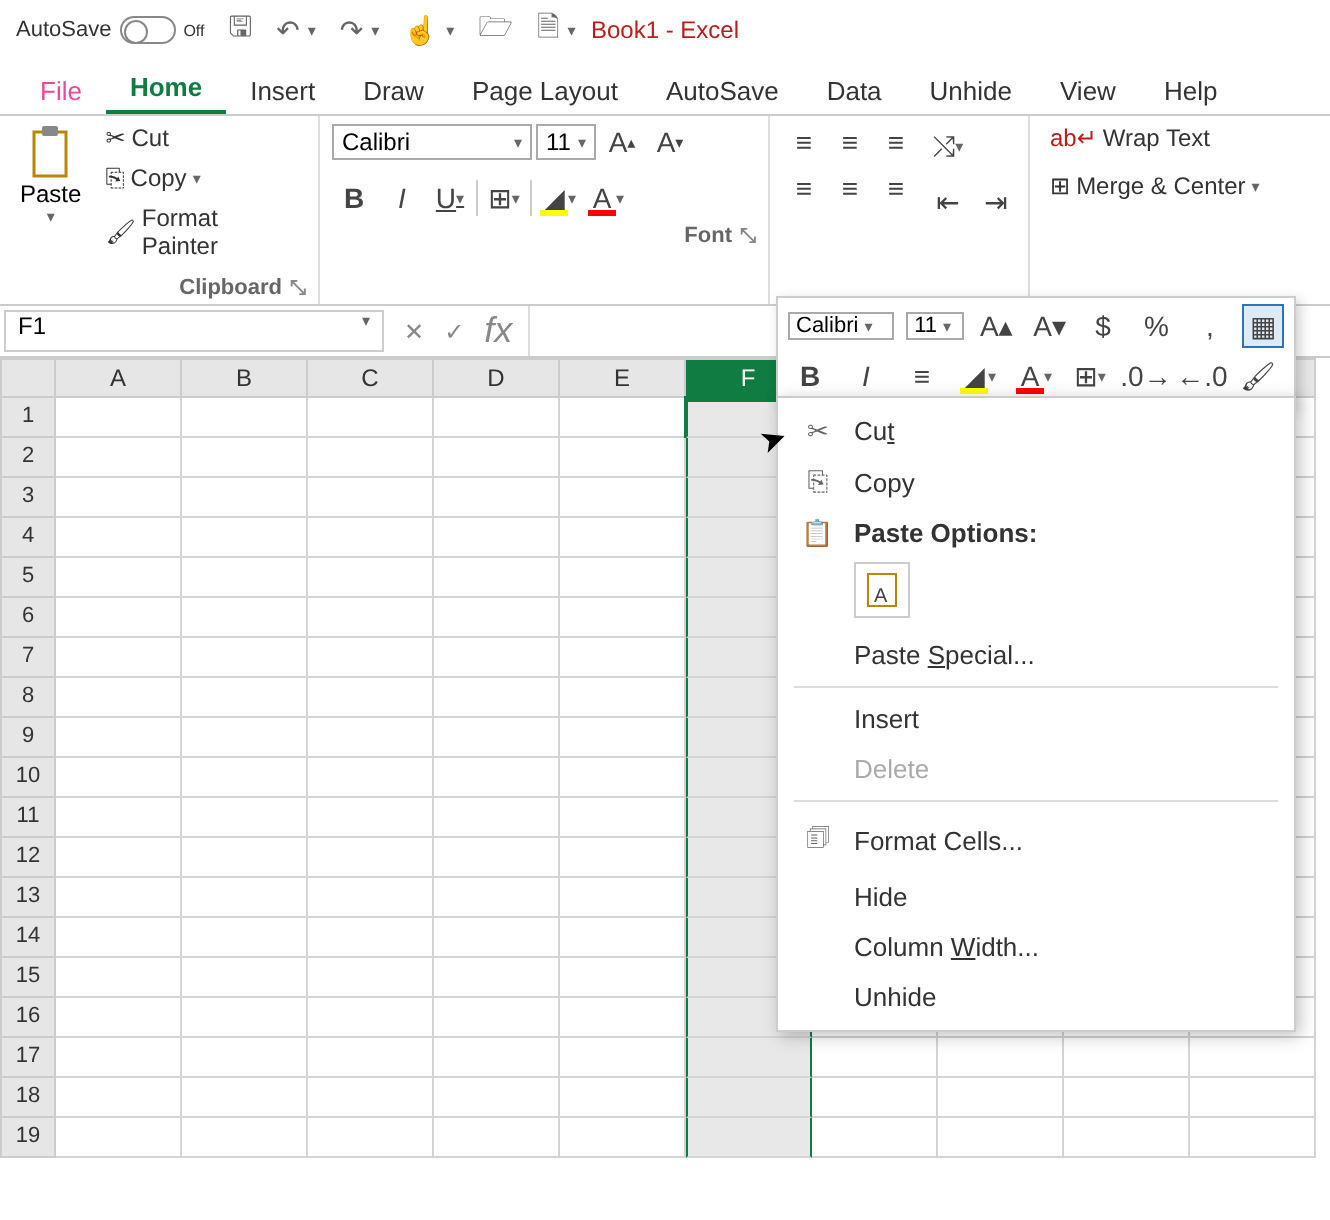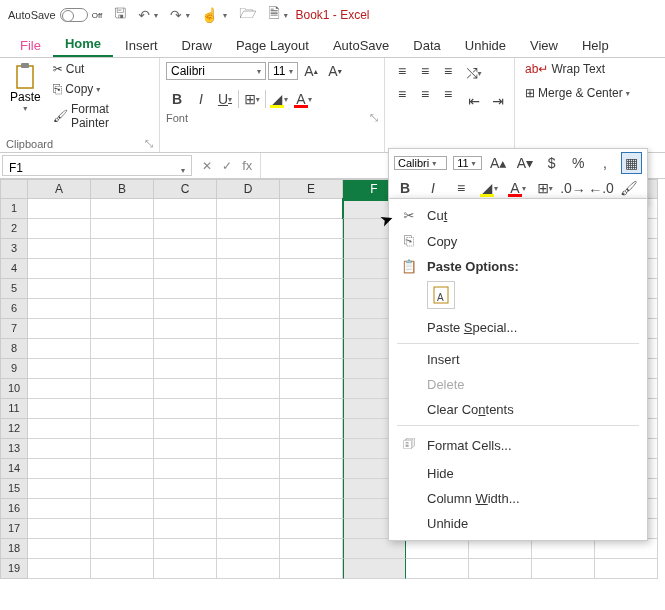--- a/index.html
+++ b/index.html
@@ -11,38 +11,38 @@
   .qat { display:flex; gap:12px; margin-left:12px; align-items:center; }
   .qat-icon { color:#666; font-size:14px; cursor:pointer; }
   .chev { font-size:8px; color:#666; margin-left:-8px;}
   .title { position:absolute; left:50%; transform:translateX(-50%); font-size:12px; color:#b91c1c; white-space:nowrap; }
   .tabs { display:flex; gap:0; padding:0 8px; height:28px; align-items:flex-end; border-bottom:1px solid #ccc; }
   .tab { padding:4px 12px; font-size:13px; color:#333; cursor:pointer; }
   .tab.active { color:#107c41; border-bottom:2px solid #107c41; font-weight:600;}
   .tab.file { color:#ec4899; font-weight:400;}
   .ribbon { display:flex; height:95px; border-bottom:1px solid #ccc; }
   .group { border-right:1px solid #ddd; padding:2px 6px 0 6px; display:flex; flex-direction:column; position:relative;}
-  .group-label { text-align:center; font-size:11px; color:#666; padding:2px 0; display:flex; justify-content:space-between; align-items:center; gap:4px;}
+  .group-label { text-align:center; font-size:11px; color:#666; padding:2px 0; display:flex; justify-content:flex-end; align-items:center; gap:4px;font-weight:bold;}
   .group-body { flex:1; display:flex; gap:4px; align-items:flex-start;}
   .vstack { display:flex; flex-direction:column; gap:2px;}
   .hstack { display:flex; gap:2px; align-items:center;}
   .btn-small { padding:2px 4px; font-size:12px; color:#333; cursor:pointer; display:flex; align-items:center; gap:3px;}
   .paste-big { display:flex; flex-direction:column; align-items:center; cursor:pointer; padding:2px 4px;}
   .clipboard-svg { width:24px; height:28px; }
   .dd { font-size:8px; color:#666;}
   .font-sel { border:1px solid #aaa; font-size:12px; padding:1px 4px; background:#fff; display:flex; align-items:center; justify-content:space-between;}
   .font-name { width:100px; }
   .font-size { width:30px; }
   .icon-btn { width:22px; height:22px; display:flex; align-items:center; justify-content:center; cursor:pointer; font-size:14px; color:#444; }
   .row2 { margin-top:4px;}
   .launch { font-size:10px; color:#888; cursor:pointer;}
   .namebox-row { display:flex; height:26px; border-bottom:1px solid #ccc; align-items:stretch;}
-  .namebox { width:190px; border:1px solid #ccc; margin:2px; display:flex; align-items:flex-end; padding:0 6px; font-size:12px; justify-content:space-between; background:#fff;}
+  .namebox { width:190px; border:1px solid #ccc; margin:2px; display:flex; align-items:flex-start; padding:0 6px; font-size:12px; justify-content:space-between; background:#fff;}
   .fx-buttons { display:flex; align-items:center; gap:10px; padding:0 8px; color:#888;}
-  .fx-label { font-size:13px;}
+  .fx-label { font-style:italic; font-size:18px;}
   .formula-bar { flex:1; border-left:1px solid #ddd;}
   .grid { position:relative; }
   .col-headers { display:flex; height:20px; }
   .corner { width:28px; border:1px solid #ccc; background:#e6e6e6;}
   .col-h { width:63px; border:1px solid #ccc; border-left:none; background:#e6e6e6; text-align:center; font-size:12px; line-height:18px; color:#333;}
   .col-h.sel { background:#107c41; color:#fff;}
   .rows { }
   .row { display:flex; height:20px;}
   .row-h { width:28px; border:1px solid #ccc; border-top:none; background:#e6e6e6; text-align:center; font-size:11px; line-height:18px; color:#333;}
   .cell { width:63px; border:1px solid #d4d4d4; border-top:none; border-left:none; background:#fff;}
@@ -559,24 +559,20 @@
     </div>
   <div class="cm-sep"></div>
   <div class="cm-item">
       <span class="cm-icon"></span>
       <span>Insert</span>
     </div>
   <div class="cm-item disabled">
       <span class="cm-icon"></span>
       <span>Delete</span>
     </div>
-  <div class="cm-item">
-      <span class="cm-icon"></span>
-      <span>Clear Co<span class="underline-acc">n</span>tents</span>
-    </div>
   <div class="cm-sep"></div>
   <div class="cm-item">
       <span class="cm-icon">🗊</span>
       <span>Format Cells...</span>
     </div>
   <div class="cm-item">
       <span class="cm-icon"></span>
       <span>Hide</span>
     </div>
   <div class="cm-item">

